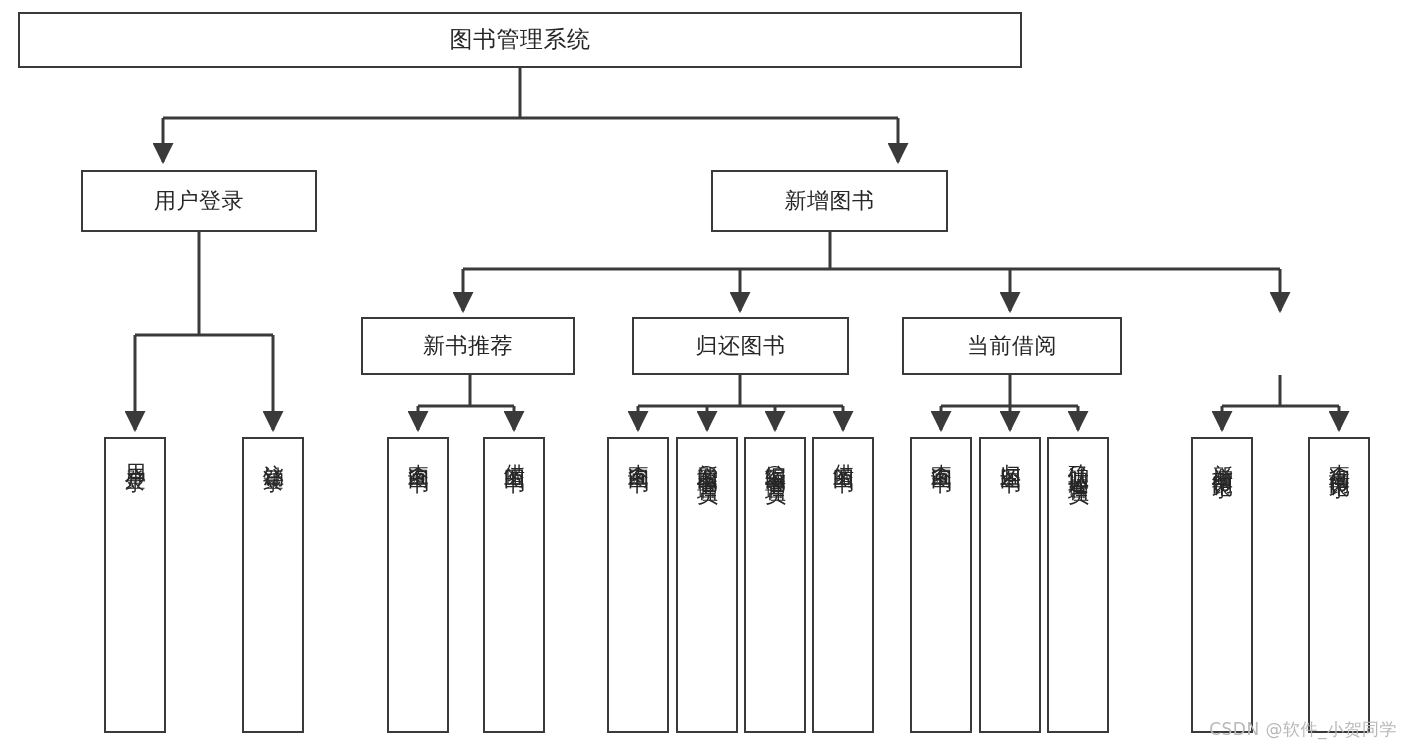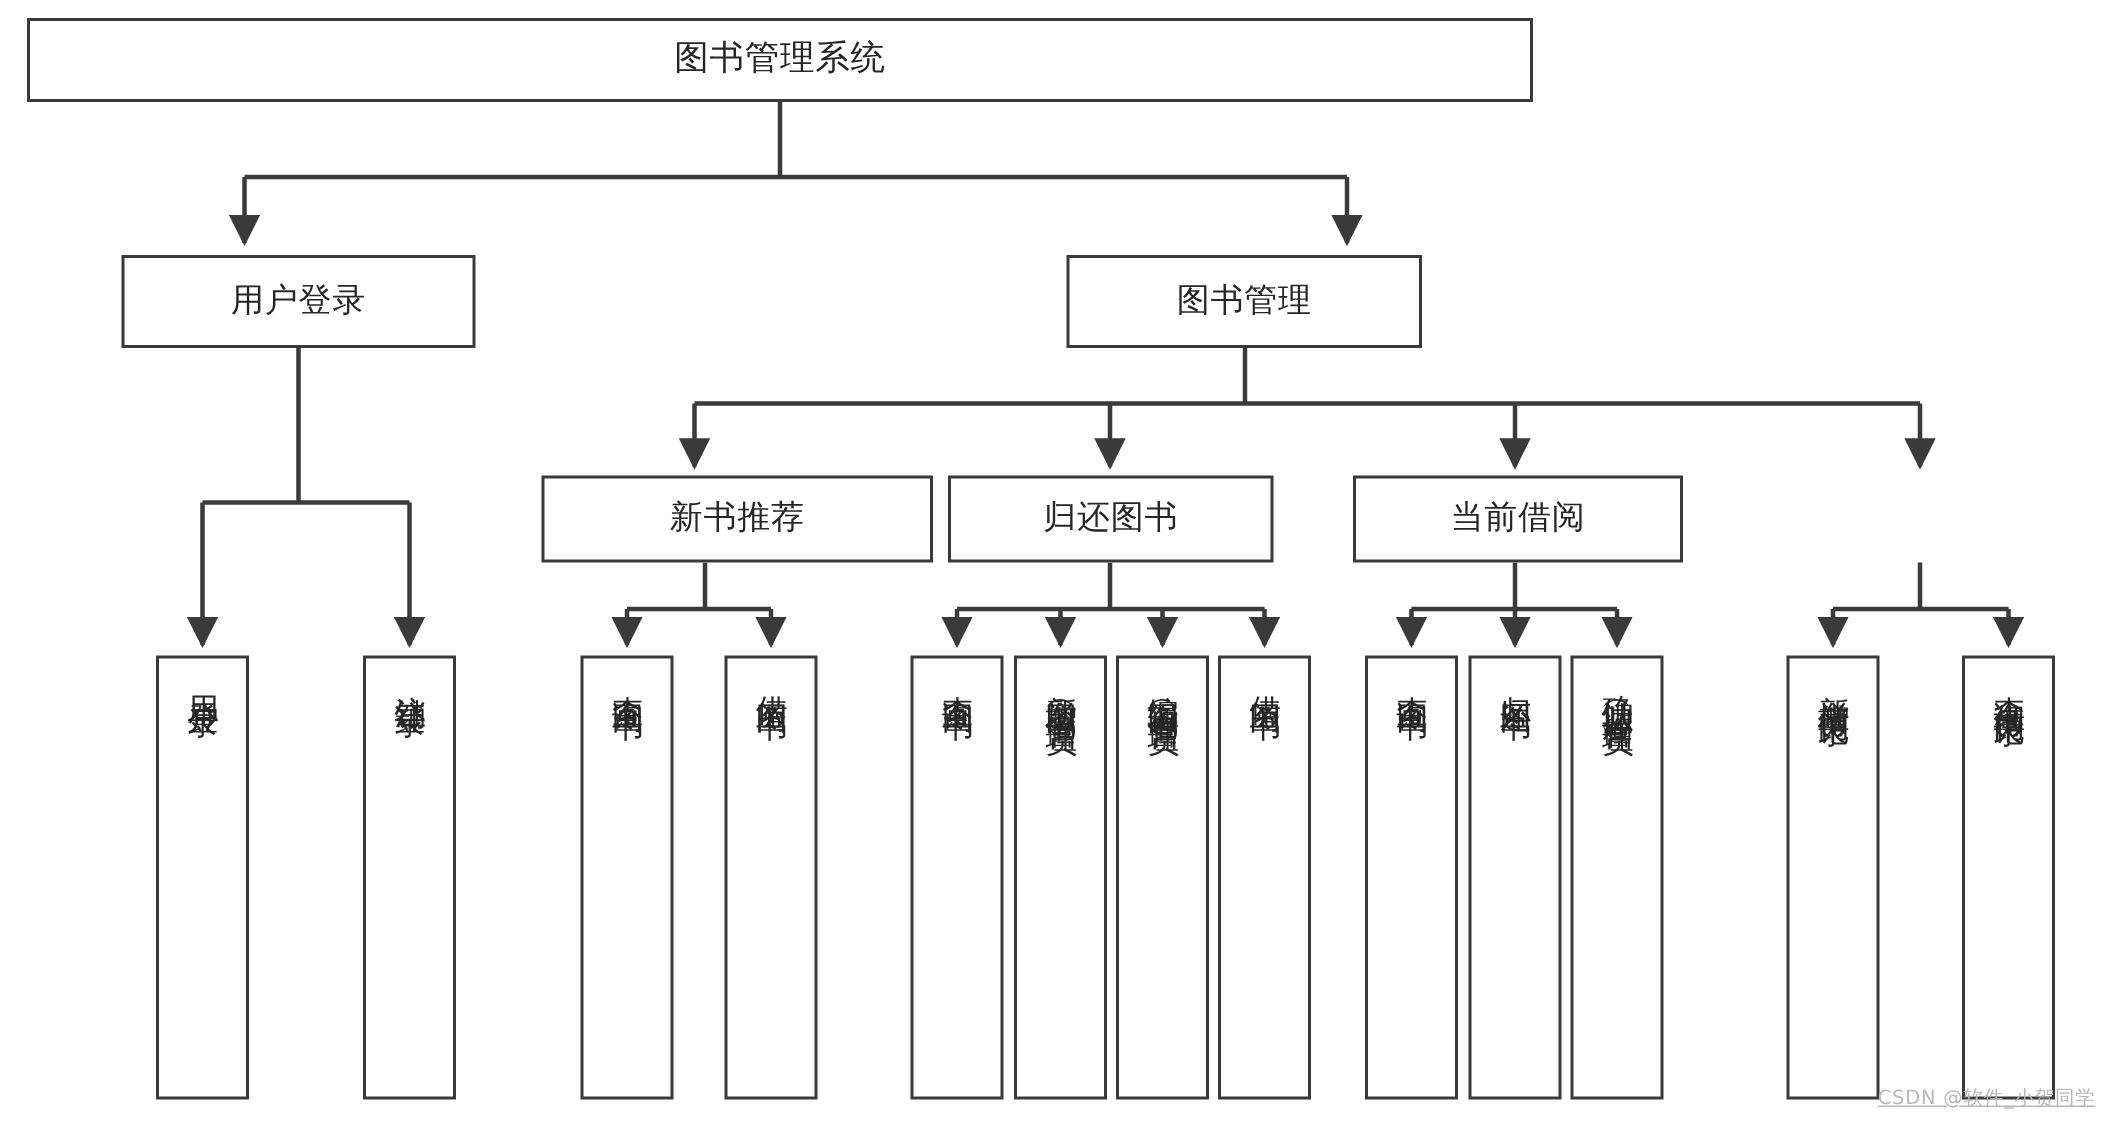--- a/index.html
+++ b/index.html
@@ -62,26 +62,25 @@
     text-orientation: upright;
     font-size: 21px;
     letter-spacing: 3px;
     line-height: 1;
     white-space: nowrap;
   }
   #watermark {
     position: absolute;
     right: 8px;
     bottom: 6px;
-    font-size: 13px;
+    font-size: 17px;
     color: #b9b9b9;
     letter-spacing: 0.5px;
     z-index: 5;
     white-space: nowrap;
-    text-decoration: underline;
   }
 </style>
 </head>
 <body>
 
 <div id="canvas">
 
   <svg id="wires" viewBox="0 0 1405 747">
     <defs>
       <marker id="arrow" viewBox="0 0 10 10" refX="9" refY="5" markerWidth="7" markerHeight="7" orient="auto-start-reverse">
@@ -134,24 +133,24 @@
 
   <div class="node h-node" id="node-root" style="left:18px; top:12px; width:1004px; height:56px;">
     <span class="node-label">图书管理系统</span>
   </div>
 
   <div class="node h-node" style="left:81px; top:170px; width:236px; height:62px;">
     <span class="node-label">用户登录</span>
   </div>
 
   <div class="node h-node" style="left:711px; top:170px; width:237px; height:62px;">
-    <span class="node-label">图书管理</span>
-  </div>
-
-  <div class="node h-node" style="left:361px; top:317px; width:261px; height:58px;">
+    <span class="node-label">新增图书</span>
+  </div>
+
+  <div class="node h-node" style="left:361px; top:317px; width:214px; height:58px;">
     <span class="node-label">新书推荐</span>
   </div>
 
   <div class="node h-node" style="left:632px; top:317px; width:217px; height:58px;">
     <span class="node-label">归还图书</span>
   </div>
 
   <div class="node h-node" style="left:902px; top:317px; width:220px; height:58px;">
     <span class="node-label">当前借阅</span>
   </div>

